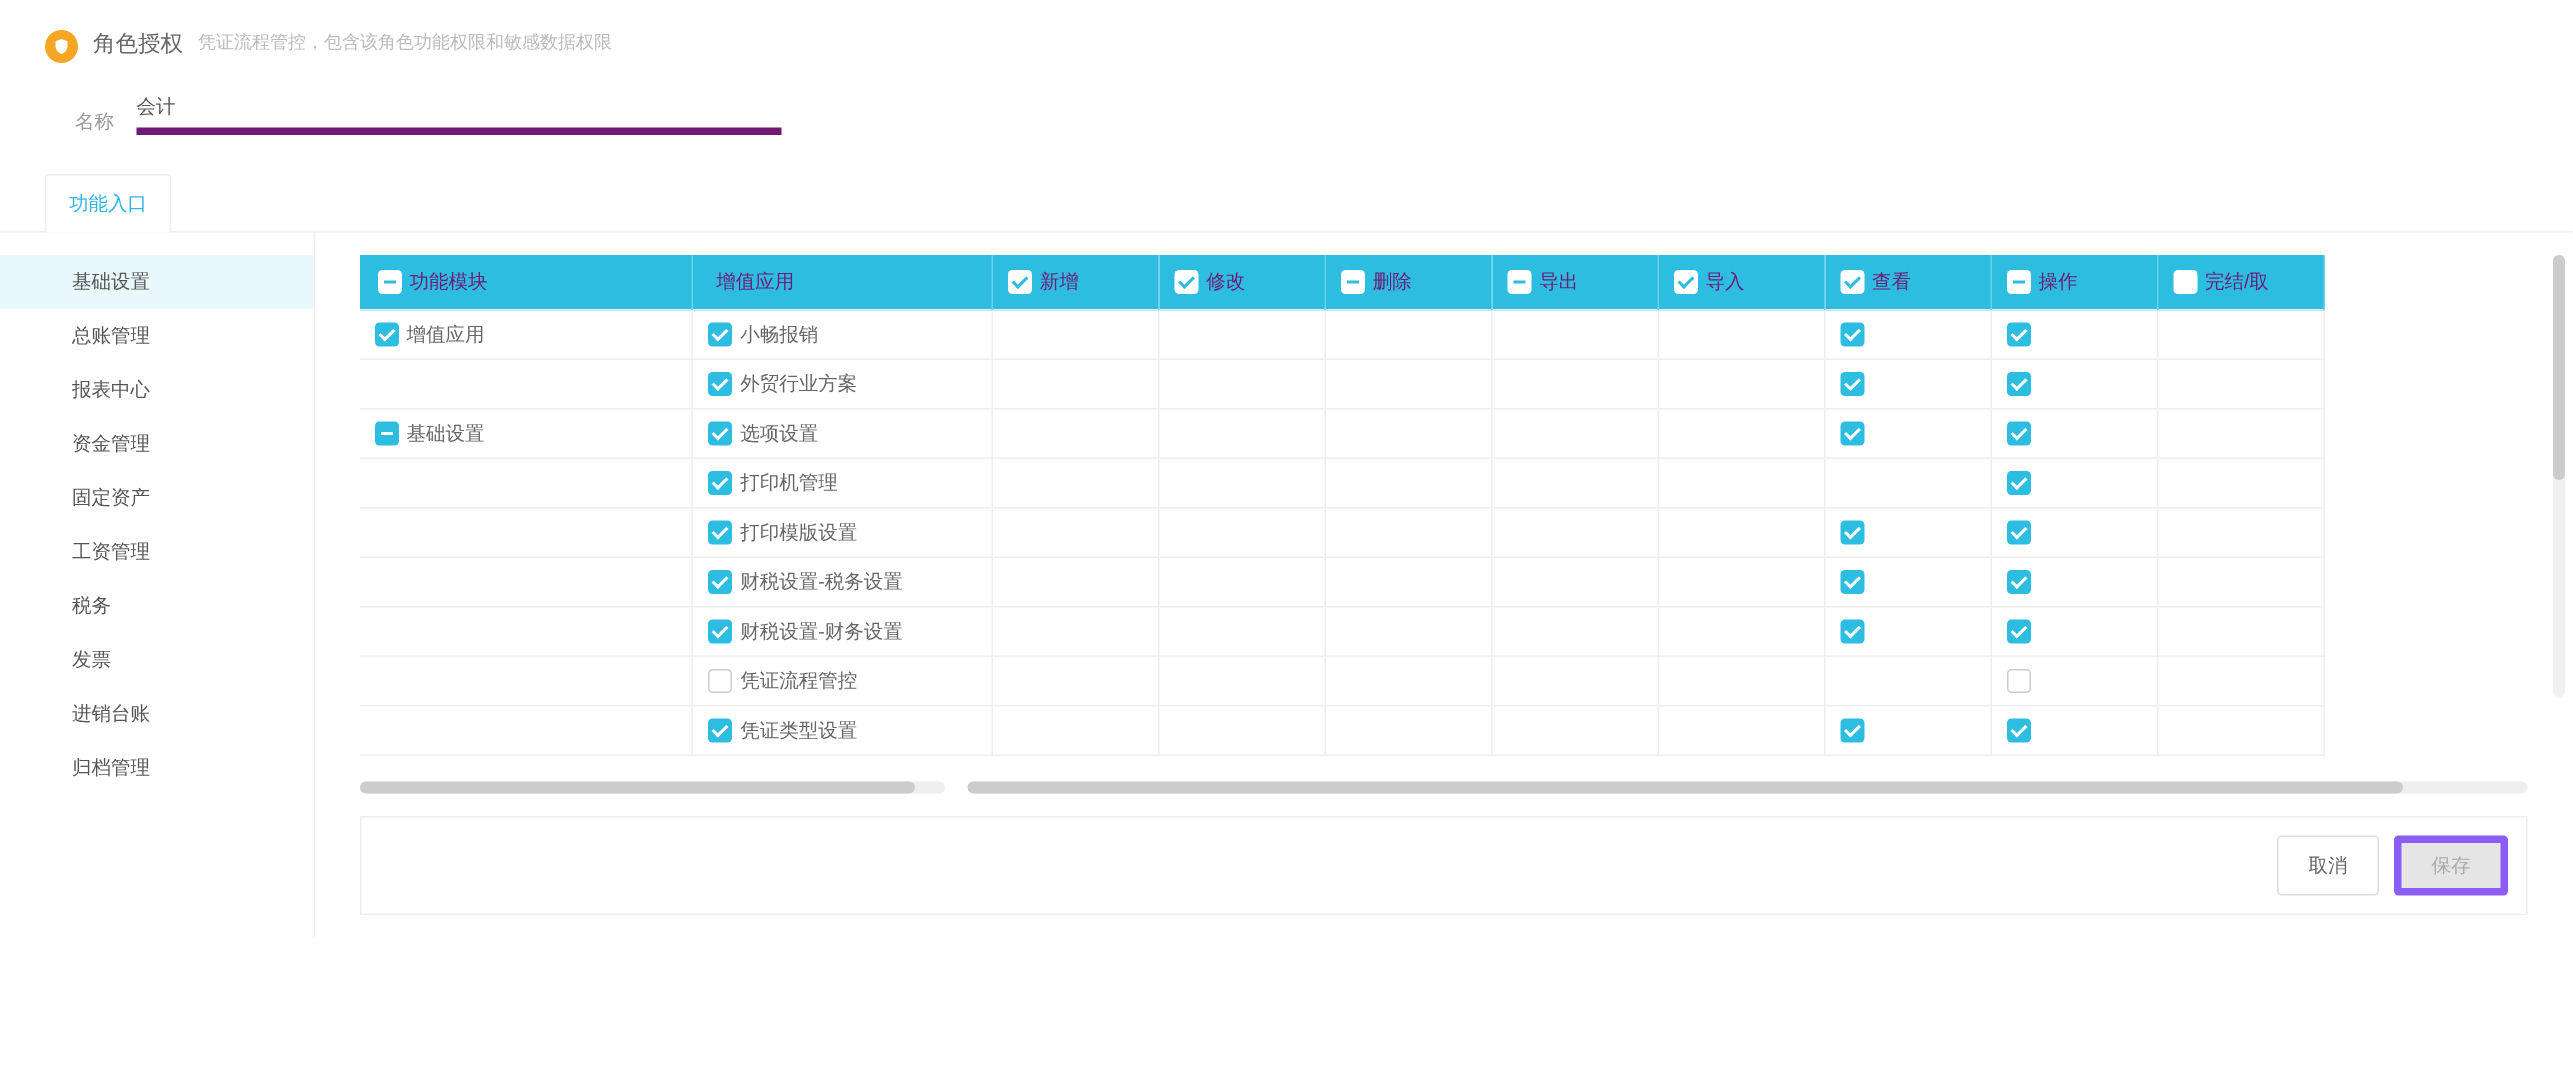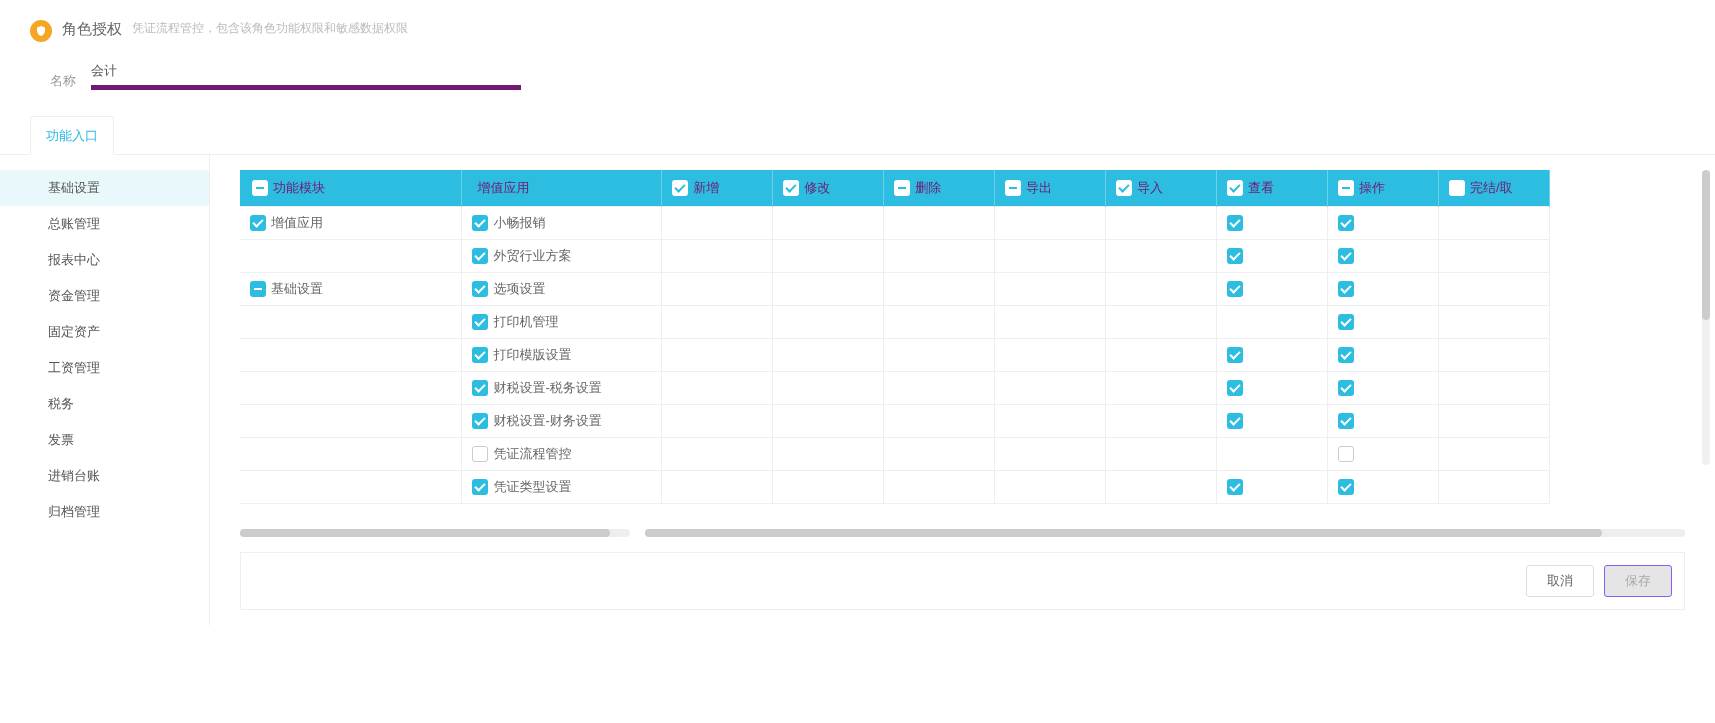--- a/index.html
+++ b/index.html
@@ -38,21 +38,21 @@
 th .cb.indeterminate::after { background:#2cbde0; }
 th .cb.unchecked { border:1px solid #fff; background:transparent; }
 th .cb.unchecked.white { background:#fff; border:none; }
 .hscroll-row { display:flex; gap:15px; margin-top:5px; padding-right:30px; }
 .hscroll { height:8px; background:#eee; border-radius:4px; position:relative; }
 .hscroll .thumb { height:8px; background:#ccc; border-radius:4px; position:absolute; }
 .vscroll { width:8px; background:#f0f0f0; border-radius:4px; position:absolute; right:5px; top:0; height:295px; }
 .vscroll .thumb { width:8px; background:#ccc; border-radius:4px; position:absolute; top:0; height:150px; }
 .footer-bar { margin:15px 0 15px 0; margin-right:30px; border:1px solid #eee; padding:12px; display:flex; justify-content:flex-end; gap:10px; }
 .btn { padding:6px 20px; border-radius:3px; font-size:13px; cursor:pointer; border:1px solid #ddd; background:#fff; color:#666; }
-.btn.primary { background:#e5e5e5; color:#aaa; border:1px solid #8b5cf6; cursor:default; }
+.btn.primary { background:#e5e5e5; color:#aaa; border:5px solid #8b5cf6; cursor:default; }
 </style>
 </head>
 <body>
 
 <div class="page-header">
   <span class="icon-wrap">
     <svg viewBox="0 0 24 24">
         <path d="M12 2L4 5v6c0 5 3.4 9.7 8 11 4.6-1.3 8-6 8-11V5l-8-3z"></path>
       </svg>
   </span>

